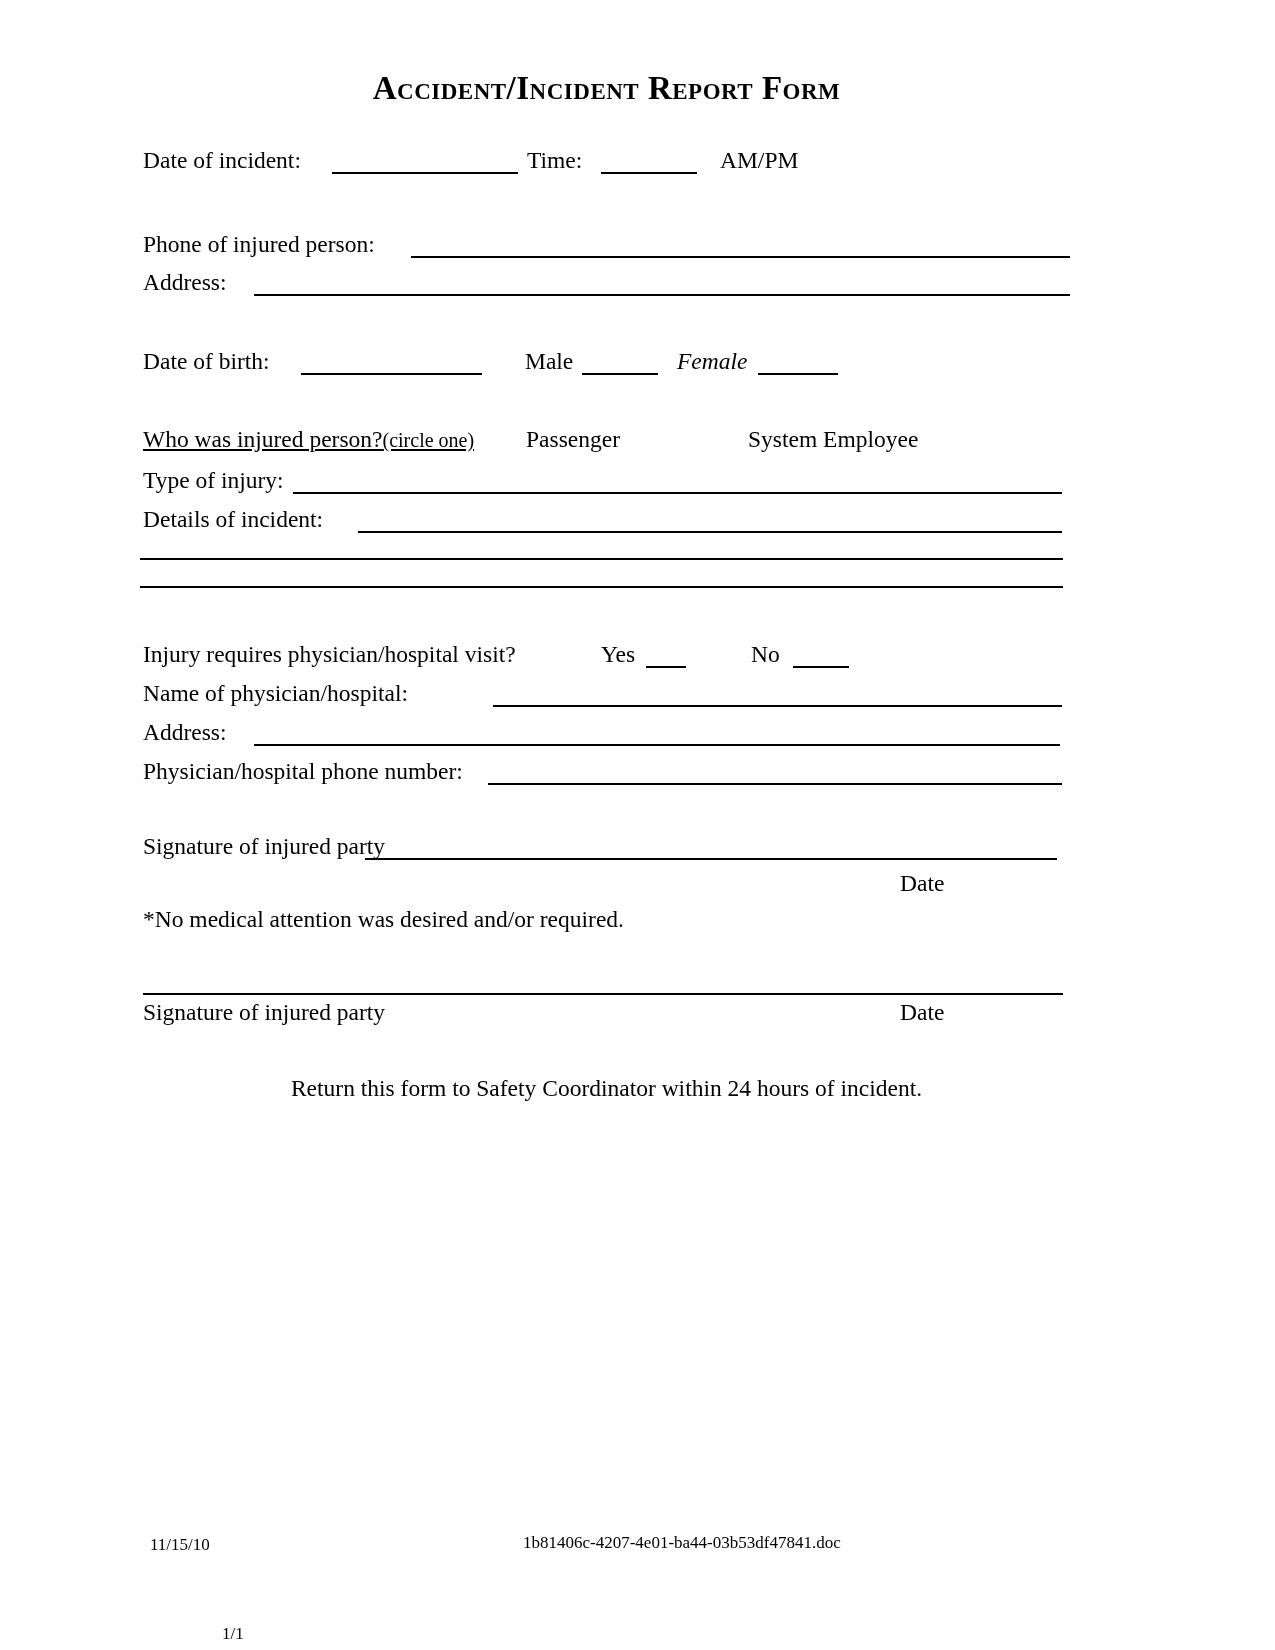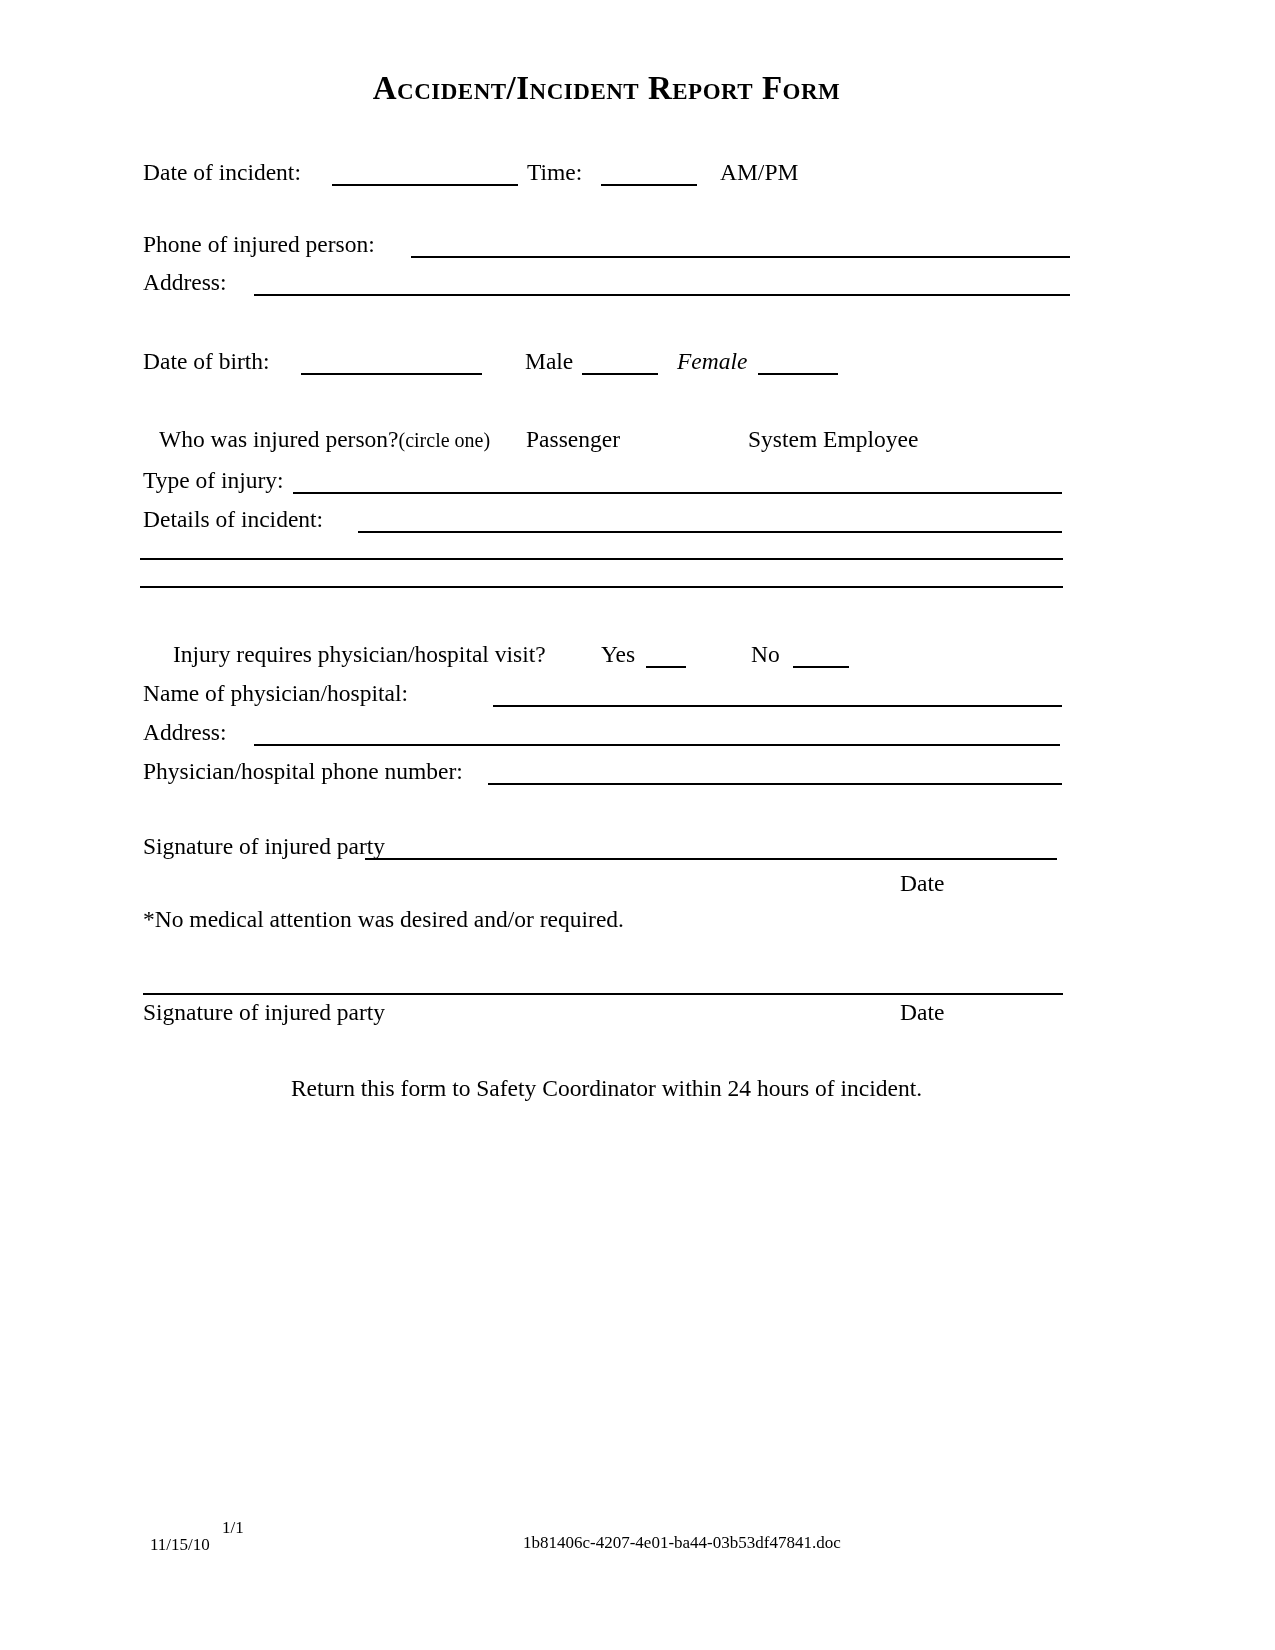--- a/index.html
+++ b/index.html
@@ -51,21 +51,21 @@
   .center { text-align: center; }
   .footer-text { position: absolute; font-size: 17px; line-height: 20px; white-space: nowrap; }
 </style>
 </head>
 <body>
 
 <div class="page">
 
   <div class="title">Accident/Incident Report Form</div>
 
-  <div class="row" style="top:158px;">
+  <div class="row" style="top:146px;">
     <span class="abs" style="left:0;">Date of incident:</span>
     <span class="blank" style="left:189px; width:186px;"></span>
     <span class="abs" style="left:384px;">Time:</span>
     <span class="blank" style="left:458px; width:96px;"></span>
     <span class="abs" style="left:560px;margin-left:17px;">AM/PM</span>
   </div>
 
   <div class="row" style="top:230px;">
     <span class="abs" style="left:0;">Phone of injured person:</span>
     <span class="blank" style="left:268px; right:0;"></span>
@@ -80,40 +80,40 @@
   <div class="row" style="top:347px;">
     <span class="abs" style="left:0;">Date of birth:</span>
     <span class="blank" style="left:158px; width:181px;"></span>
     <span class="abs" style="left:382px;">Male</span>
     <span class="blank" style="left:439px; width:76px;"></span>
     <span class="abs" style="left:534px;font-style:italic;">Female</span>
     <span class="blank" style="left:615px; width:80px;"></span>
   </div>
 
   <div class="row" style="top:425px;">
-    <span class="abs" style="left:16px;"><span>Who was injured person?</span><span class="small">(circle one)</span></span>
+    <span class="abs" style="left:0;text-decoration:underline;"><span>Who was injured person?</span><span class="small">(circle one)</span></span>
     <span class="abs" style="left:383px;">Passenger</span>
     <span class="abs" style="left:605px;">System Employee</span>
   </div>
 
   <div class="row" style="top:466px;">
     <span class="abs" style="left:0;">Type of injury:</span>
     <span class="blank" style="left:150px; right:8px;"></span>
   </div>
 
   <div class="row" style="top:505px;">
     <span class="abs" style="left:0;">Details of incident:</span>
     <span class="blank" style="left:215px; right:8px;"></span>
   </div>
 
   <div class="fullline" style="top:558px;"></div>
   <div class="fullline" style="top:586px;"></div>
 
   <div class="row" style="top:640px;">
-    <span class="abs" style="left:0;margin-left:30px;">Injury requires physician/hospital visit?</span>
+    <span class="abs" style="left:0;">Injury requires physician/hospital visit?</span>
     <span class="abs" style="left:458px;">Yes</span>
     <span class="blank" style="left:503px; width:40px;"></span>
     <span class="abs" style="left:608px;">No</span>
     <span class="blank" style="left:650px; width:56px;"></span>
   </div>
 
   <div class="row" style="top:679px;">
     <span class="abs" style="left:0;">Name of physician/hospital:</span>
     <span class="blank" style="left:350px; right:8px;"></span>
   </div>
@@ -144,16 +144,16 @@
   <div class="fullline" style="top:993px; left:143px; width:920px;"></div>
 
   <div class="row" style="top:998px;">
     <span class="abs" style="left:0;">Signature of injured party</span>
     <span class="abs" style="left:757px;">Date</span>
   </div>
 
   <div class="row center" style="top:1074px;">Return this form to Safety Coordinator within 24 hours of incident.</div>
 
   <div class="footer-text" style="top:1535px; left:150px;">11/15/10</div>
-  <div class="footer-text" style="top:1518px; left:222px;">1/1</div>
+  <div class="footer-text" style="top:1624px; left:222px;">1/1</div>
   <div class="footer-text" style="top:1533px; left:523px;">1b81406c-4207-4e01-ba44-03b53df47841.doc</div>
 
 </div>
 
 </body></html>

